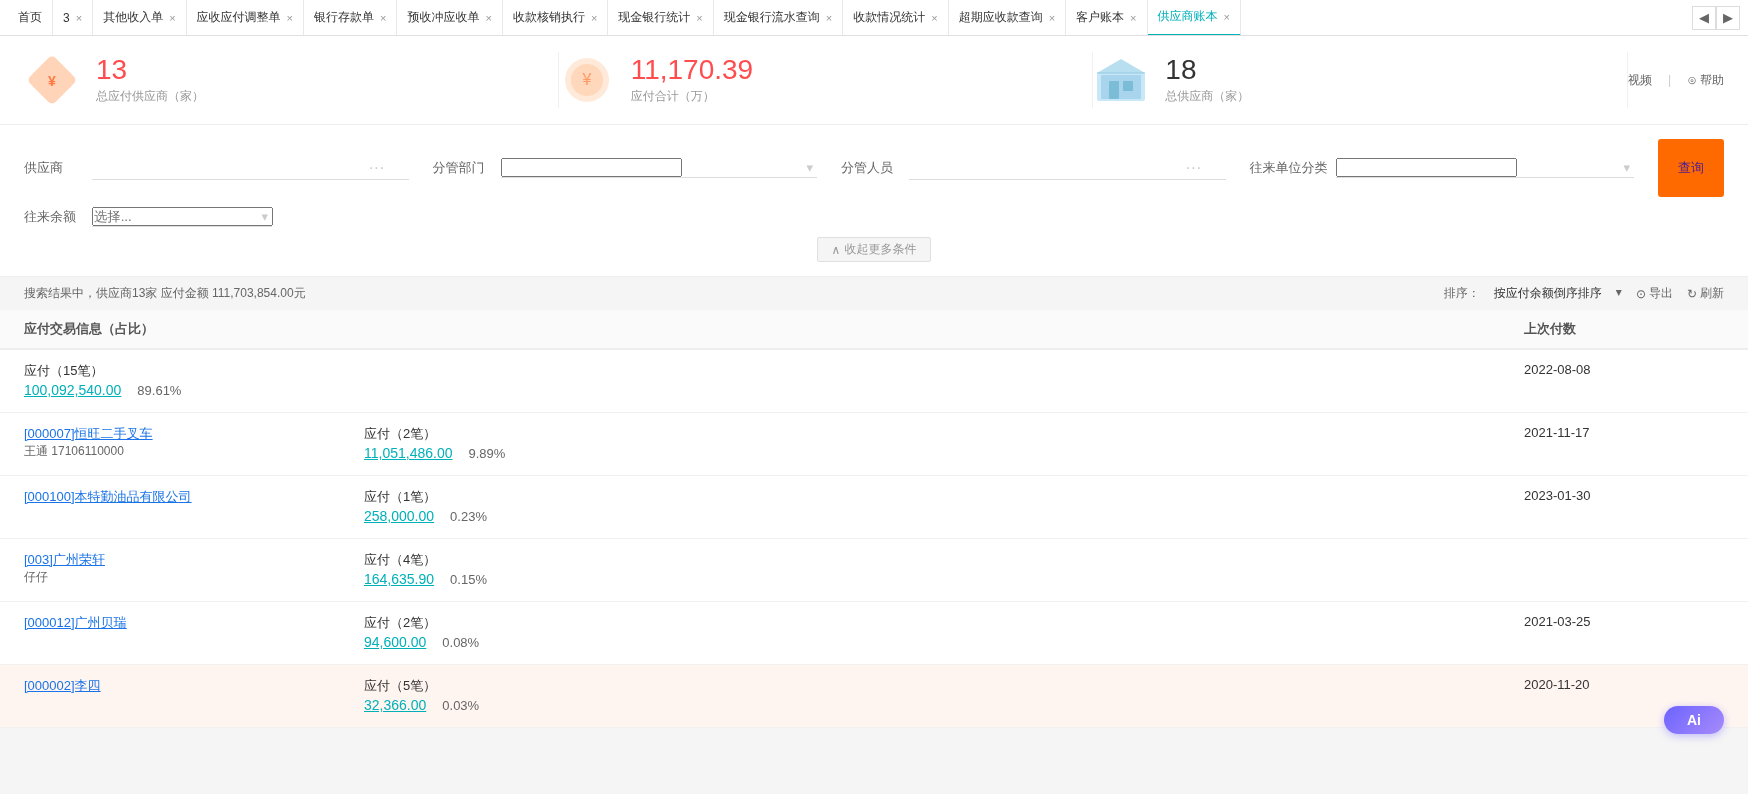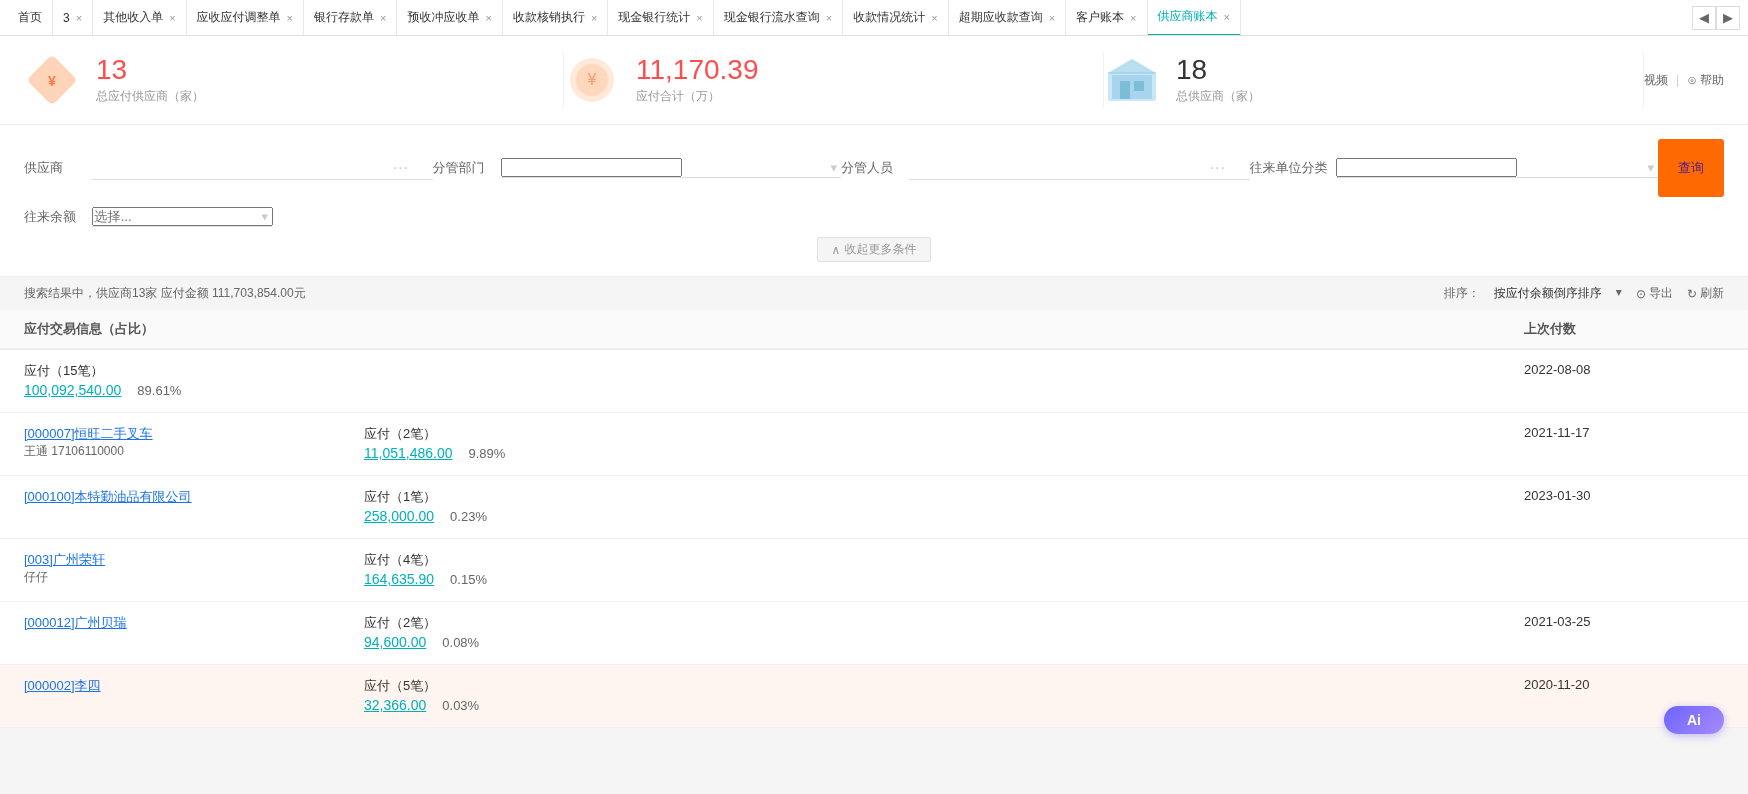--- a/index.html
+++ b/index.html
@@ -67,33 +67,34 @@
       font-size: 12px;
       color: #999;
       margin-top: 4px;
     }
     .header-actions {
       margin-left: auto;
       display: flex;
       align-items: center;
       font-size: 12px;
       color: #666;
-      gap: 8px;
+      gap: 16px;
     }
     .header-actions span { cursor: pointer; color: #666; }
 
     
     .filter-section {
       background: #fff;
       padding: 14px 24px;
       border-bottom: 1px solid #eee;
     }
     .filter-row {
       display: flex;
       align-items: center;
+      gap: 24px;
       margin-bottom: 10px;
     }
     .filter-row:last-child { margin-bottom: 0; }
     .filter-item {
       display: flex;
       align-items: center;
       gap: 8px;
       flex: 1;
     }
     .filter-label {

